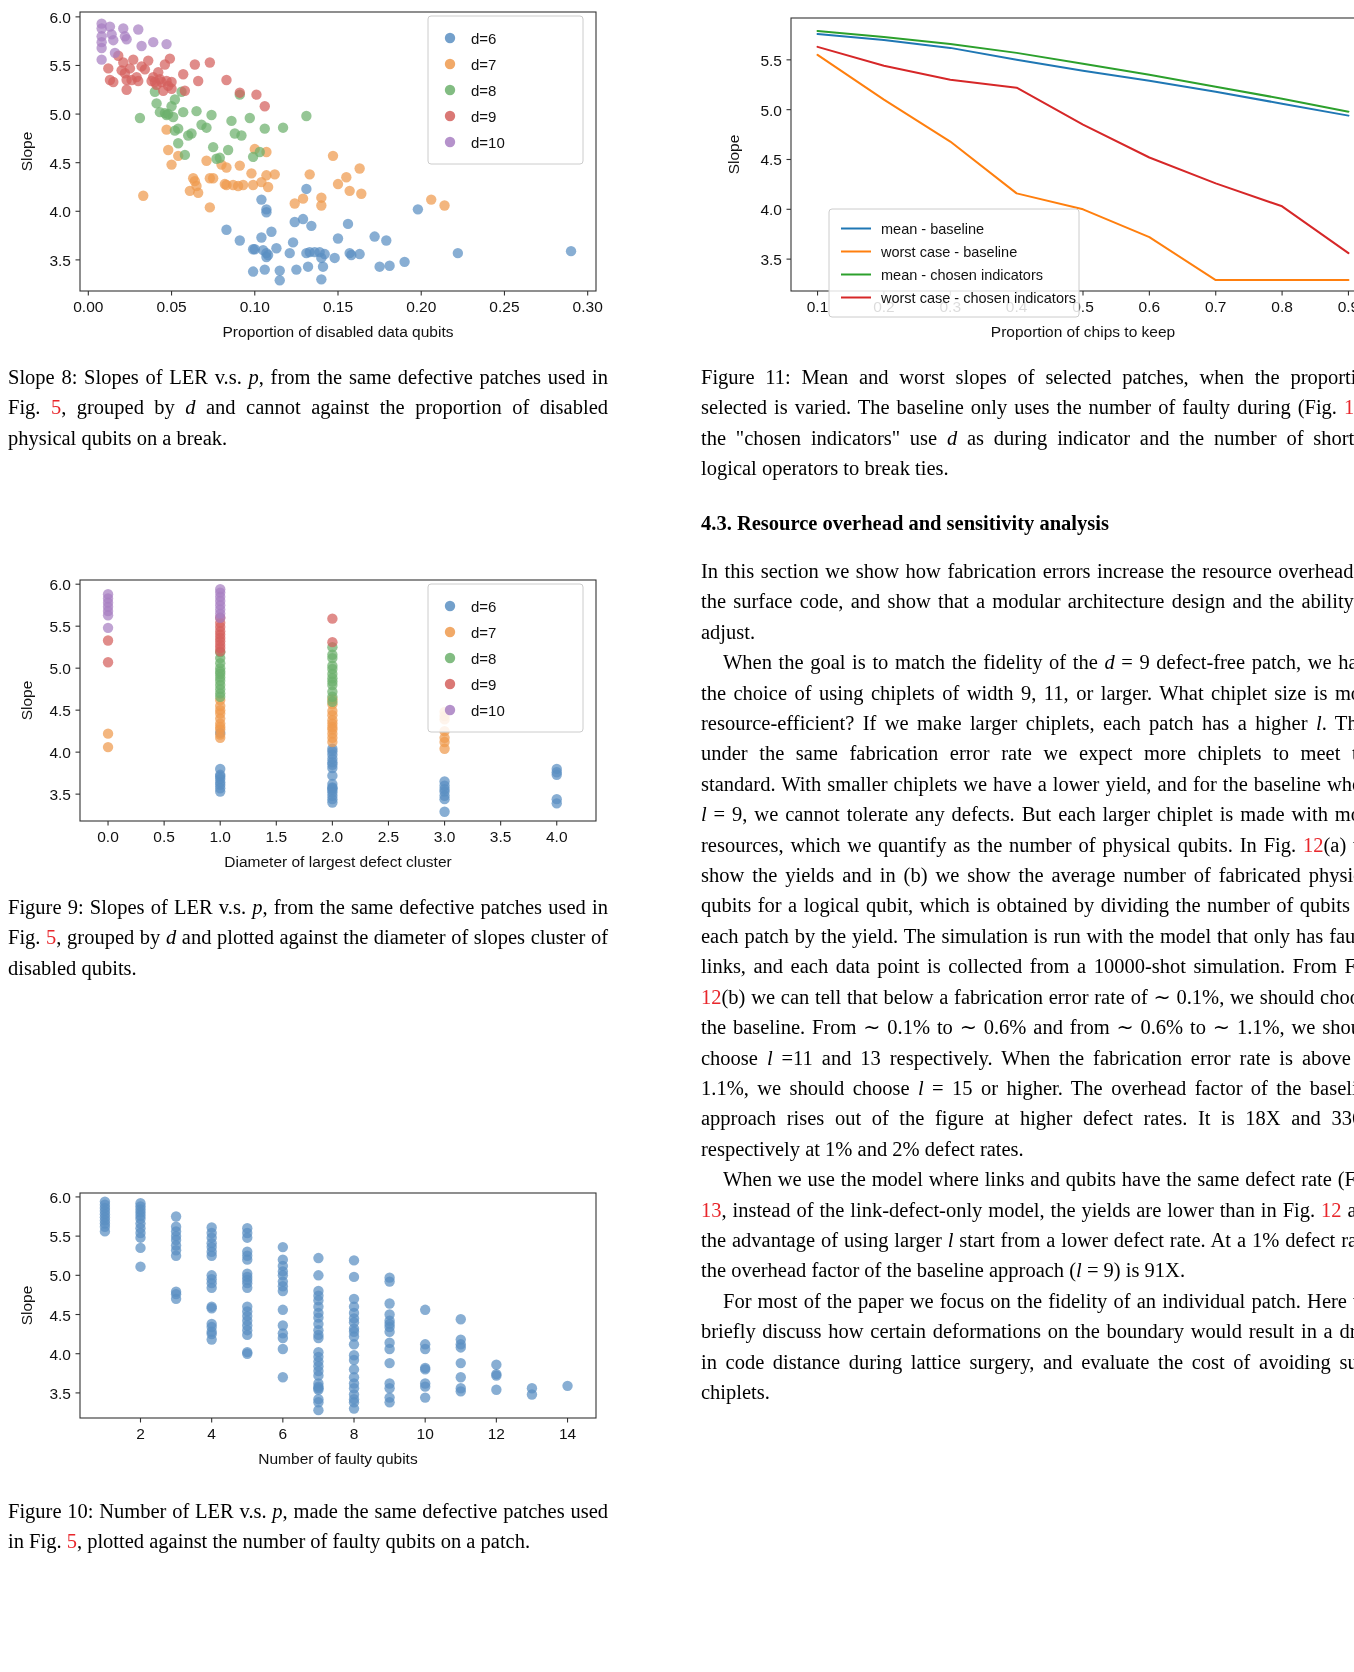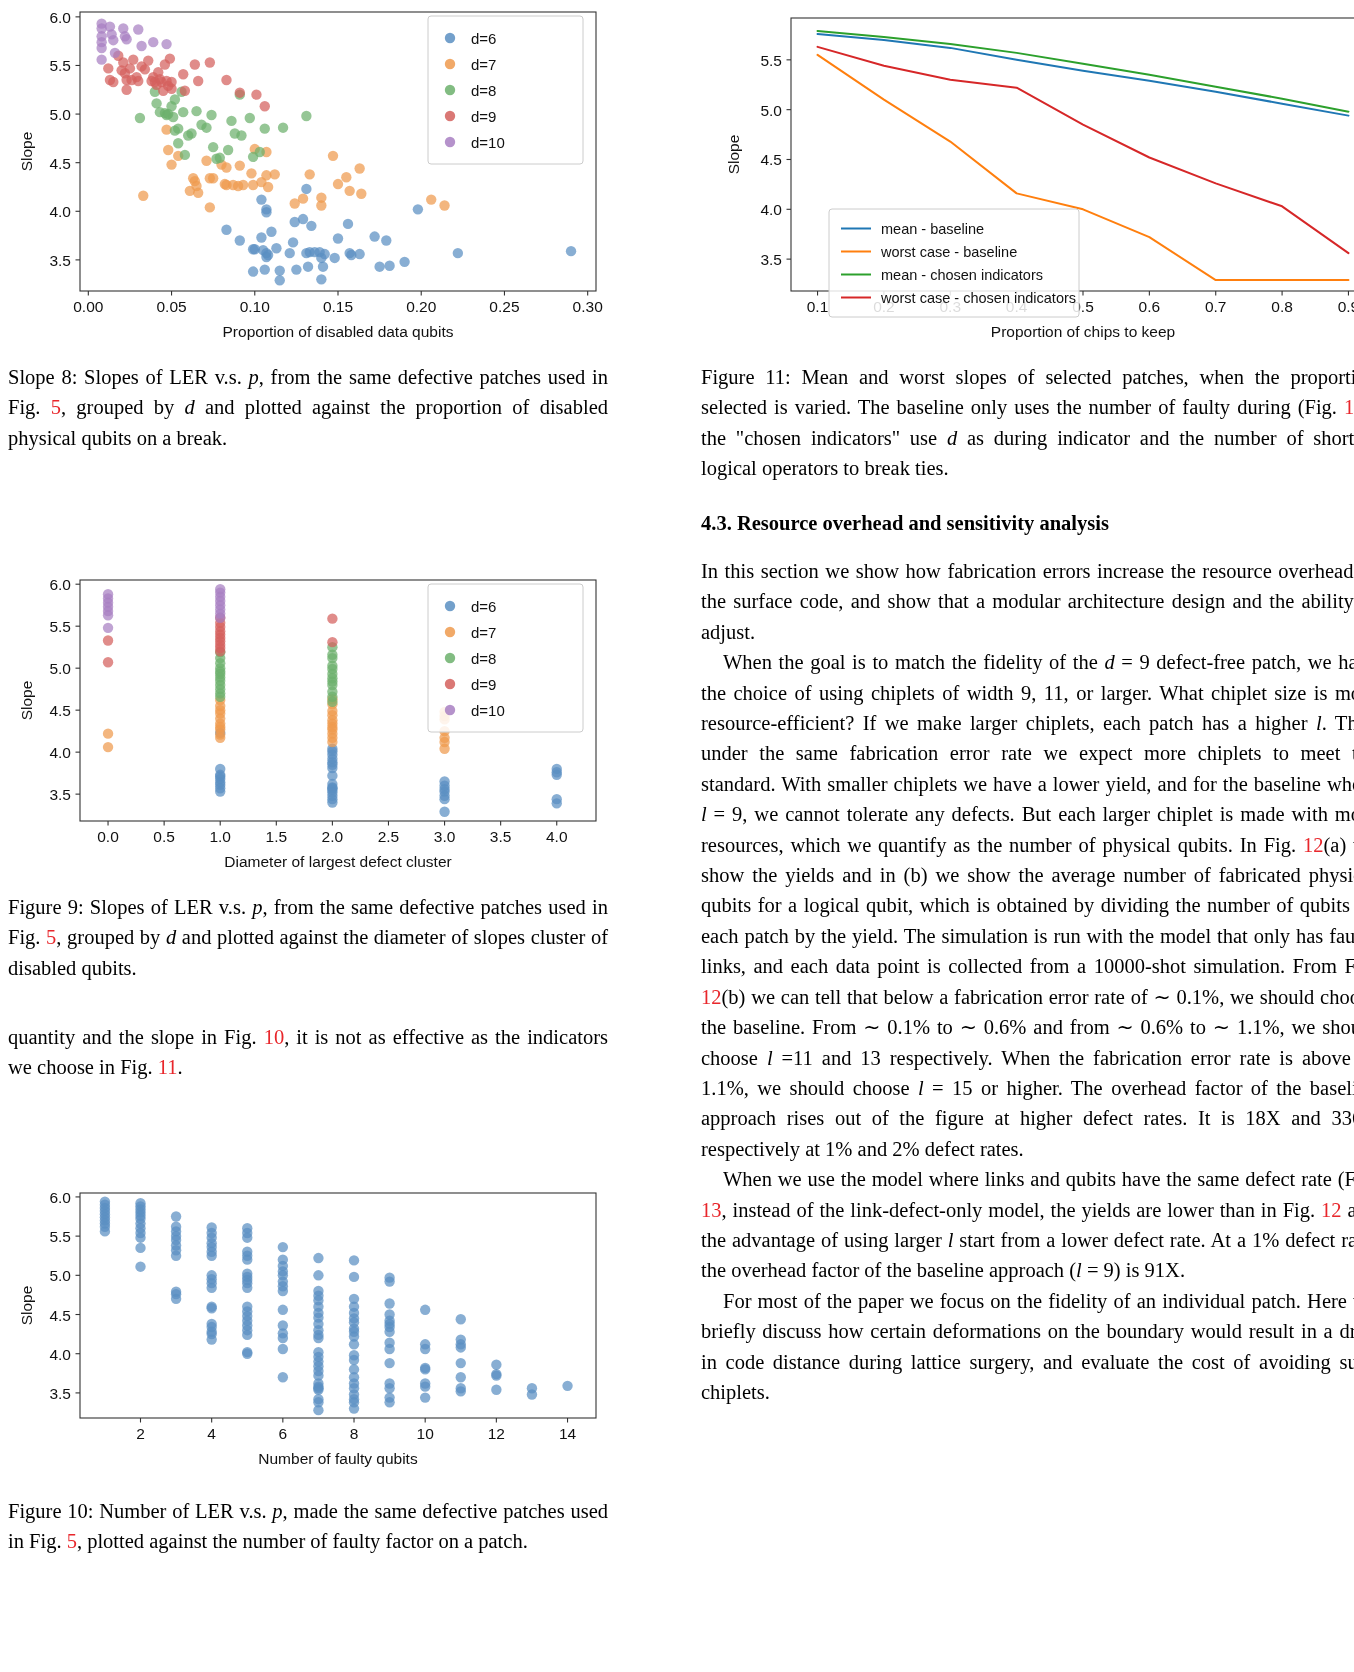--- a/index.html
+++ b/index.html
@@ -300,21 +300,21 @@
           <circle cx="442" cy="112" r="5.2" fill="#d4605d" fill-opacity="0.85"></circle>
           <text x="463" y="117.5" font-family="&quot;Liberation Sans&quot;, sans-serif" font-size="15" fill="#111">d=9</text>
           <circle cx="442" cy="138" r="5.2" fill="#a87fc2" fill-opacity="0.85"></circle>
           <text x="463" y="143.5" font-family="&quot;Liberation Sans&quot;, sans-serif" font-size="15" fill="#111">d=10</text>
         </svg>
     </div>
 
     <div class="abs" style="left:8px; top:362px; width:600px;">
       <p class="caption">
         <span>Slope 8: Slopes of LER v.s. </span><span class="mathit">p</span><span>, from the same defective patches used</span>
-        <span>in Fig. </span><span class="ref">5</span><span>, grouped by </span><span class="mathit">d</span><span> and plotted against the proportion of disabled</span>
+        <span>in Fig. </span><span class="ref">5</span><span>, grouped by </span><span class="mathit">d</span><span> and cannot against the proportion of disabled</span>
         <span>physical qubits on a break.</span>
       </p>
     </div>
 
     <div class="figbox abs" style="left:8px; top:534px; width:600px; height:345px;">
       <svg class="fig-svg" id="svg-fig9" width="600" height="345" viewBox="0 0 600 345">
           <rect x="72" y="46" width="516" height="241" fill="#ffffff" stroke="#333333" stroke-width="1.1"></rect>
           <line x1="100.04347826086956" y1="287" x2="100.04347826086956" y2="291.5" stroke="#333" stroke-width="1.1"></line>
           <text x="100.04347826086956" y="308" text-anchor="middle" font-family="&quot;Liberation Sans&quot;, sans-serif" font-size="15.5" fill="#111">0.0</text>
           <line x1="156.1304347826087" y1="287" x2="156.1304347826087" y2="291.5" stroke="#333" stroke-width="1.1"></line>
@@ -489,26 +489,20 @@
     </div>
 
     <div class="abs" style="left:8px; top:892px; width:600px;">
       <p class="caption">
         <span>Figure 9: Slopes of LER v.s. </span><span class="mathit">p</span><span>, from the same defective patches used</span>
         <span>in Fig. </span><span class="ref">5</span><span>, grouped by </span><span class="mathit">d</span><span> and plotted against the diameter of slopes</span>
         <span>cluster of disabled qubits.</span>
       </p>
     </div>
 
-    <div class="abs" style="left:8px; top:1022px; width:600px;">
-      <p class="para">
-        <span>quantity and the slope in Fig. </span><span class="ref">10</span><span>, it is not as effective as the</span>
-        <span>indicators we choose in Fig. </span><span class="ref">11</span><span>.</span>
-      </p>
-    </div>
 
     <div class="figbox abs" style="left:8px; top:1125px; width:600px; height:355px;">
       <svg class="fig-svg" id="svg-fig10" width="600" height="355" viewBox="0 0 600 355">
           <rect x="72" y="68" width="516" height="225" fill="#ffffff" stroke="#333333" stroke-width="1.1"></rect>
           <line x1="132.49655172413793" y1="293" x2="132.49655172413793" y2="297.5" stroke="#333" stroke-width="1.1"></line>
           <text x="132.49655172413793" y="314" text-anchor="middle" font-family="&quot;Liberation Sans&quot;, sans-serif" font-size="15.5" fill="#111">2</text>
           <line x1="203.6689655172414" y1="293" x2="203.6689655172414" y2="297.5" stroke="#333" stroke-width="1.1"></line>
           <text x="203.6689655172414" y="314" text-anchor="middle" font-family="&quot;Liberation Sans&quot;, sans-serif" font-size="15.5" fill="#111">4</text>
           <line x1="274.8413793103448" y1="293" x2="274.8413793103448" y2="297.5" stroke="#333" stroke-width="1.1"></line>
           <text x="274.8413793103448" y="314" text-anchor="middle" font-family="&quot;Liberation Sans&quot;, sans-serif" font-size="15.5" fill="#111">6</text>
@@ -709,21 +703,21 @@
             <circle cx="523.9448275862069" cy="263.20905923344947" r="5.2" fill="#5a8fc2" fill-opacity="0.72"></circle>
             <circle cx="523.9448275862069" cy="269.4808362369338" r="5.2" fill="#5a8fc2" fill-opacity="0.72"></circle>
             <circle cx="559.5310344827586" cy="260.8571428571429" r="5.2" fill="#5a8fc2" fill-opacity="0.72"></circle>
           </g>
         </svg>
     </div>
 
     <div class="abs" style="left:8px; top:1496px; width:600px;">
       <p class="caption">
         <span>Figure 10: Number of LER v.s. </span><span class="mathit">p</span><span>, made the same defective patches</span>
-        <span>used in Fig. </span><span class="ref">5</span><span>, plotted against the number of faulty factor on a patch.</span>
+        <span>used in Fig. </span><span class="ref">5</span><span>, plotted against the number of faulty qubits on a patch.</span>
       </p>
     </div>
 
   </div>
 
   <div class="col col-right">
 
     <div class="figbox abs" style="left:24px; top:4px; width:690px; height:345px;">
       <svg class="fig-svg" id="svg-fig11" width="690" height="345" viewBox="0 0 690 345">
           <rect x="90" y="14" width="584" height="273" fill="#ffffff" stroke="#333333" stroke-width="1.1"></rect>

